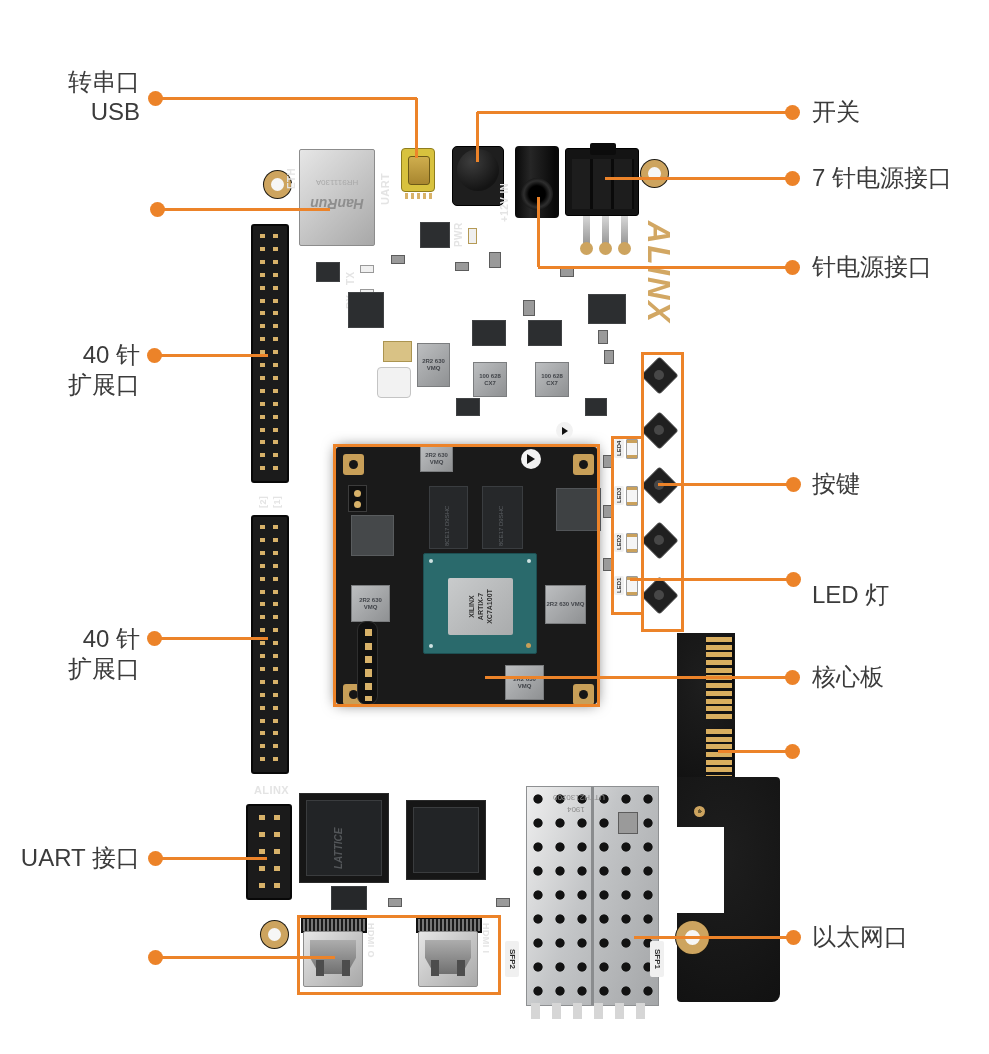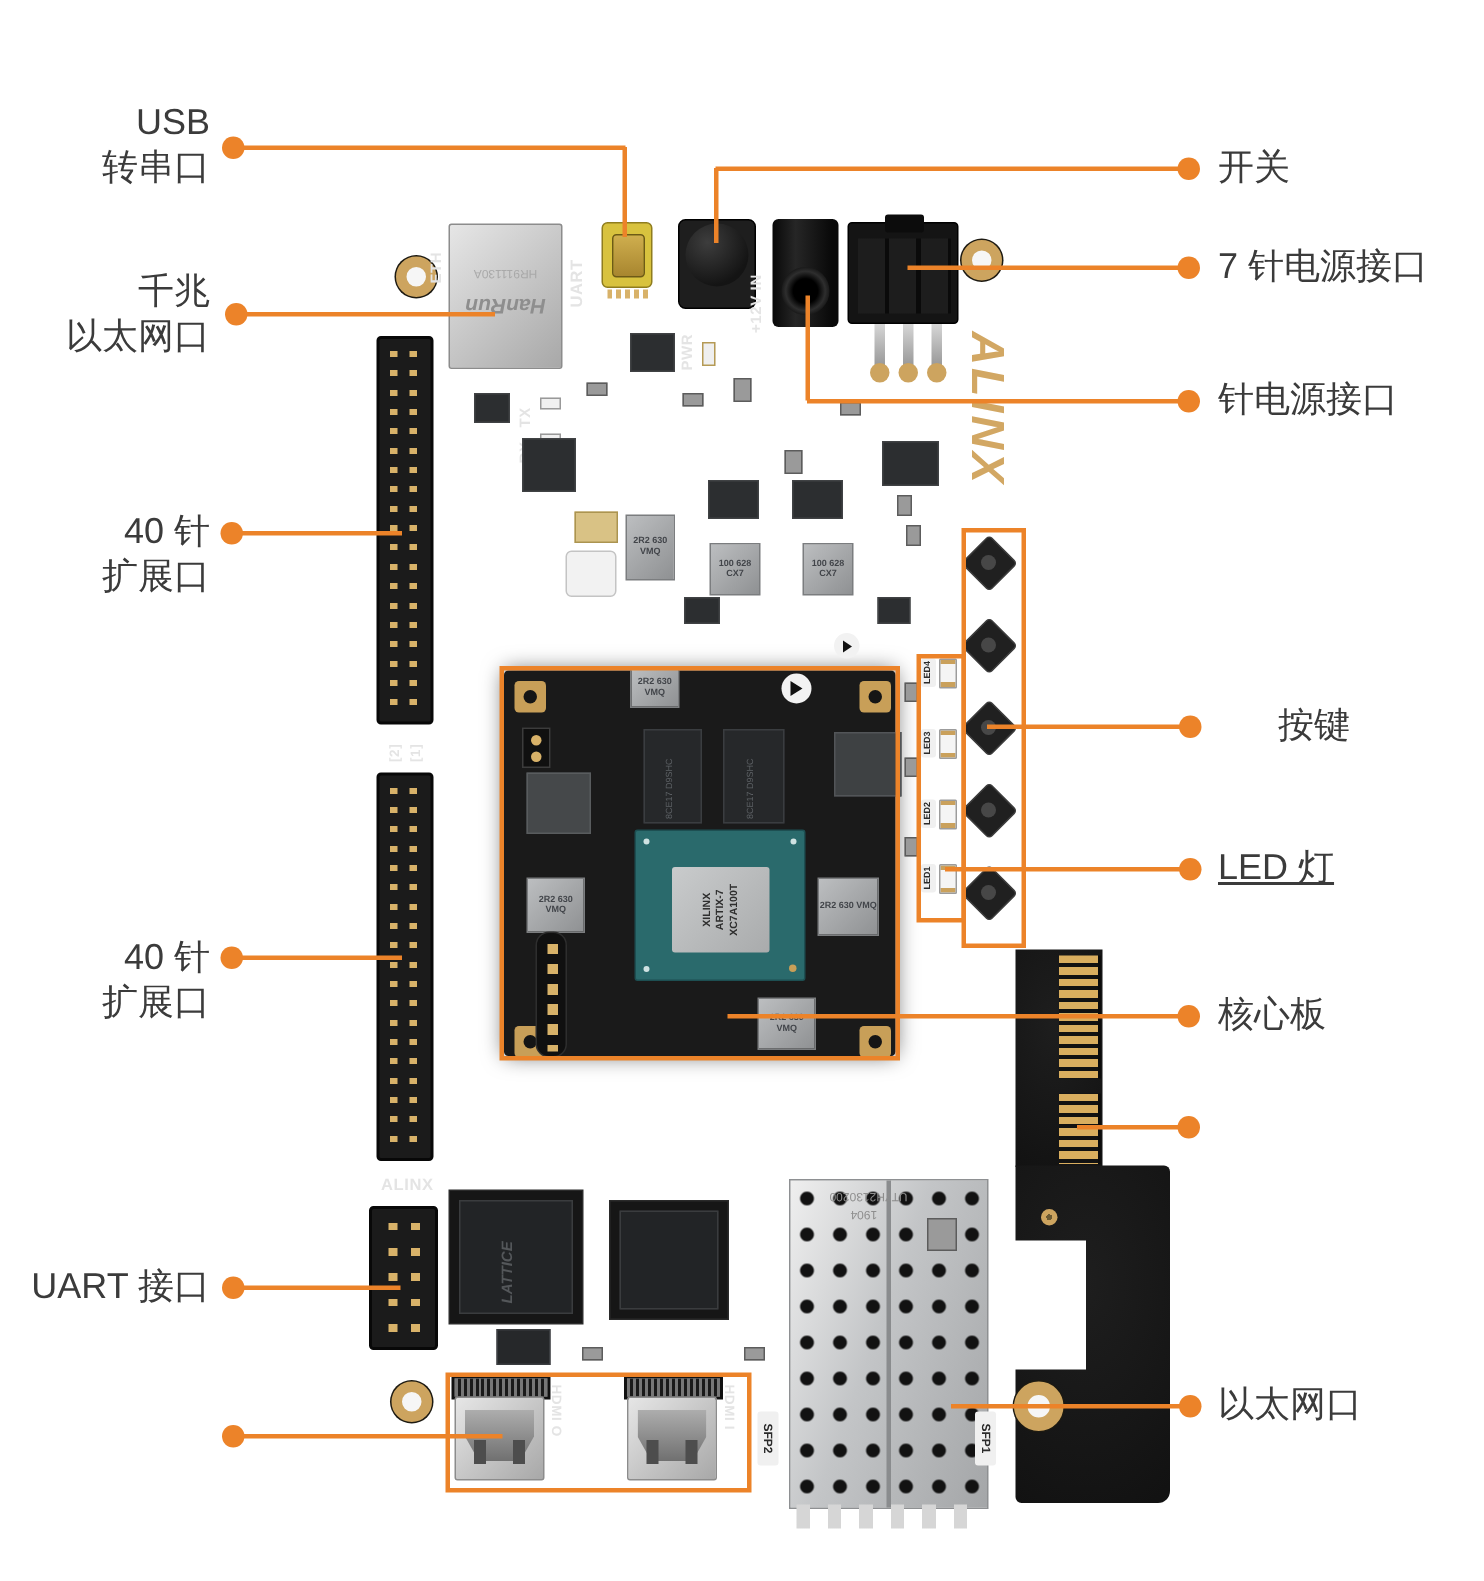--- a/index.html
+++ b/index.html
@@ -260,31 +260,27 @@
     <div class="smdD" style="left:456px;top:398px;width:22px;height:16px;"></div>
     <div class="smdD" style="left:585px;top:398px;width:20px;height:16px;"></div>
   </div>
 
   <div class="orect" style="left:333px;top:444px;width:261px;height:257px;"></div>
   <div class="orect" style="left:611px;top:436px;width:27px;height:173px;"></div>
   <div class="orect" style="left:641px;top:352px;width:37px;height:274px;"></div>
   <div class="orect" style="left:297px;top:915px;width:198px;height:74px;"></div>
 
   <div class="lbl lbl-l" style="top:67px;">
+    <div>转串口</div>
     <div>USB</div>
-    <div>转串口</div>
   </div>
   <div class="dot" style="left:155px;top:98px;"></div>
   <div class="hline" style="left:155px;top:97px;width:262px;"></div>
   <div class="vline" style="left:415px;top:98px;height:60px;"></div>
 
-  <div class="lbl lbl-l" style="top:180px;">
-    <div>千兆</div>
-    <div>以太网口</div>
-  </div>
   <div class="dot" style="left:157px;top:209px;"></div>
   <div class="hline" style="left:157px;top:208px;width:173px;"></div>
 
   <div class="lbl lbl-l" style="top:340px;">
     <div>40 针</div>
     <div>扩展口</div>
   </div>
   <div class="dot" style="left:154px;top:355px;"></div>
   <div class="hline" style="left:154px;top:354px;width:114px;"></div>
 
@@ -317,27 +313,27 @@
   <div class="dot" style="left:792px;top:178px;"></div>
   <div class="hline" style="left:605px;top:177px;width:187px;"></div>
 
   <div class="lbl lbl-r" style="top:252px;">
     <div>针电源接口</div>
   </div>
   <div class="dot" style="left:792px;top:267px;"></div>
   <div class="hline" style="left:538px;top:266px;width:254px;"></div>
   <div class="vline" style="left:537px;top:197px;height:70px;"></div>
 
-  <div class="lbl lbl-r" style="top:469px;margin-left:40px;">
+  <div class="lbl lbl-r" style="top:469px;">
     <div>按键</div>
   </div>
   <div class="dot" style="left:793px;top:484px;"></div>
   <div class="hline" style="left:658px;top:483px;width:135px;"></div>
 
-  <div class="lbl lbl-r" style="top:564px;text-decoration:underline;">
+  <div class="lbl lbl-r" style="top:580px;">
     <div>LED 灯</div>
   </div>
   <div class="dot" style="left:793px;top:579px;"></div>
   <div class="hline" style="left:630px;top:578px;width:163px;"></div>
 
   <div class="lbl lbl-r" style="top:662px;">
     <div>核心板</div>
   </div>
   <div class="dot" style="left:792px;top:677px;"></div>
   <div class="hline" style="left:485px;top:676px;width:307px;"></div>

